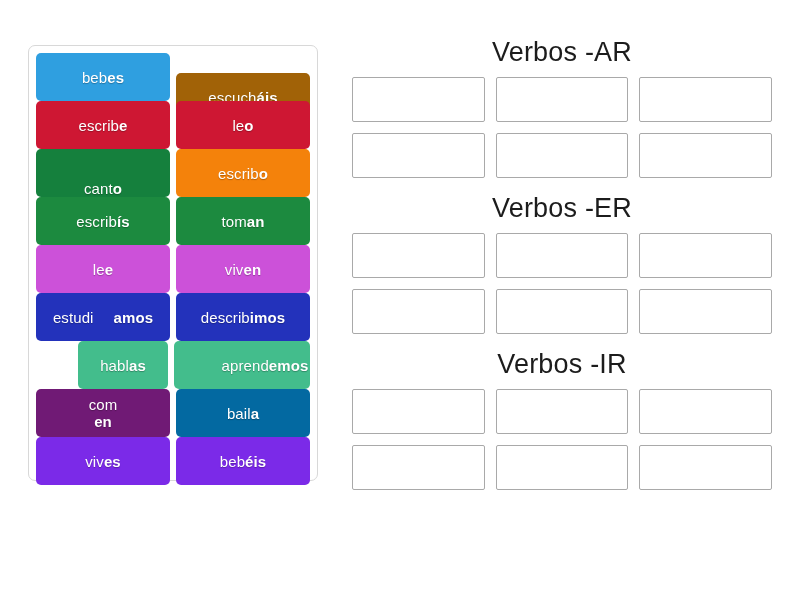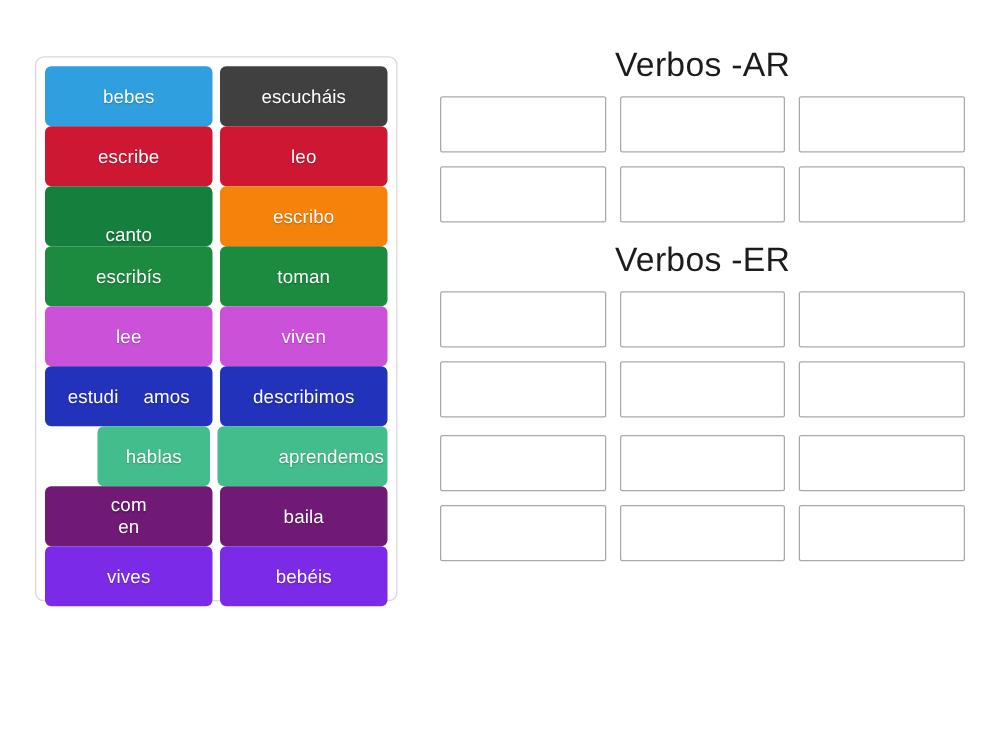--- a/index.html
+++ b/index.html
@@ -51,21 +51,21 @@
     display: flex;
     align-items: center;
     justify-content: center;
     text-align: center;
     letter-spacing: 0.1px;
     text-shadow: 0 1px 1px rgba(0,0,0,0.28);
     cursor: move;
     overflow: hidden;
     white-space: nowrap;
   }
-  .tile b { font-weight: 400; }
+  .tile b { font-weight: 700; }
 
   
   #categories {
     position: absolute;
     left: 352px;
     top: 36px;
     width: 420px;
     height: 522px;
     display: flex;
     flex-direction: column;
@@ -103,21 +103,21 @@
 <body>
 
 <div id="app">
 
   <div id="tile-panel">
       <div class="tile-row">
         <div class="tile" style="background: rgb(47, 159, 224);">
           <span>beb</span>
           <b>es</b>
         </div>
-        <div class="tile" style="background: #404040;">
+        <div class="tile" style="background: #a16207; margin-top: 20px;">
           <span>escuch</span>
           <b>áis</b>
         </div>
       </div>
       <div class="tile-row">
         <div class="tile" style="background: rgb(206, 23, 51);">
           <span>escrib</span>
           <b>e</b>
         </div>
         <div class="tile" style="background: rgb(206, 23, 51);">
@@ -173,21 +173,21 @@
         <div class="tile" style="background: rgb(67, 189, 140); padding-left: 46px;">
           <span>aprend</span>
           <b>emos</b>
         </div>
       </div>
       <div class="tile-row">
         <div class="tile" style="background: #701a75; flex-direction: column;">
           <span>com</span>
           <b>en</b>
         </div>
-        <div class="tile" style="background: #701a75;">
+        <div class="tile" style="background: #0369a1;">
           <span>bail</span>
           <b>a</b>
         </div>
       </div>
       <div class="tile-row">
         <div class="tile" style="background: rgb(123, 42, 232);">
           <span>viv</span>
           <b>es</b>
         </div>
         <div class="tile" style="background: rgb(123, 42, 232);">
@@ -214,20 +214,21 @@
         <div class="slot-grid">
           <div class="slot"></div>
           <div class="slot"></div>
           <div class="slot"></div>
           <div class="slot"></div>
           <div class="slot"></div>
           <div class="slot"></div>
         </div>
       </div>
       <div class="category">
+        <div class="category-title">Verbos -IR</div>
         <div class="slot-grid">
           <div class="slot"></div>
           <div class="slot"></div>
           <div class="slot"></div>
           <div class="slot"></div>
           <div class="slot"></div>
           <div class="slot"></div>
         </div>
       </div>
     </div>

